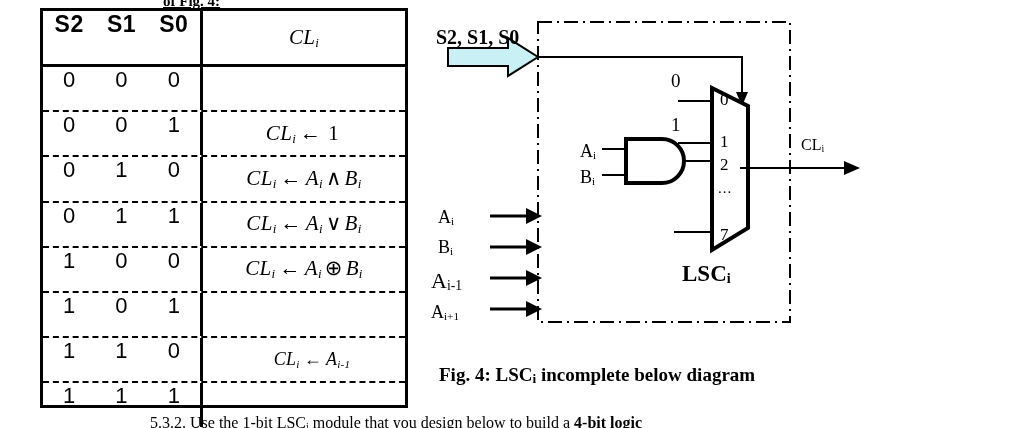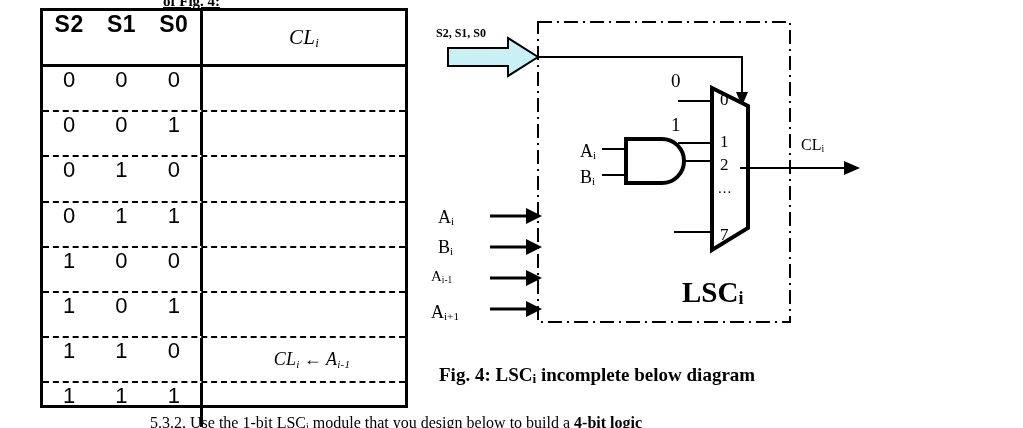--- a/index.html
+++ b/index.html
@@ -33,32 +33,32 @@
   .expr.small .sub{font-size:11px;}
   .ovl{border-top:1.6px solid #000;display:inline-block;padding-top:0px;
        line-height:1.0;}
 
   
   #diagram{position:absolute;left:430px;top:0px;width:440px;height:400px;}
   #diagram svg{position:absolute;left:0;top:0;}
   .dlabel{position:absolute;white-space:nowrap;font-family:"Liberation Serif",serif;}
   .sub{font-size:.62em;vertical-align:-2px;}
 
-  #lbl-sel{left:6px;top:26px;font-size:12px;font-weight:bold;
+  #lbl-sel{left:6px;top:26px;font-size:20px;font-weight:bold;
            font-family:"Liberation Serif",serif;}
   #lbl-mux0{left:241px;top:70px;font-size:19px;}
   #lbl-mux1{left:241px;top:114px;font-size:19px;}
   #lbl-ai{left:150px;top:141px;font-size:18px;}
   #lbl-bi{left:150px;top:167px;font-size:18px;}
   #lbl-cli{left:371px;top:136px;font-size:16px;}
   #lbl-in-ai{left:8px;top:207px;font-size:18px;}
   #lbl-in-bi{left:8px;top:237px;font-size:18px;}
-  #lbl-in-aim1{left:1px;top:268px;font-size:15px;}
+  #lbl-in-aim1{left:1px;top:268px;font-size:22px;}
   #lbl-in-aip1{left:1px;top:302px;font-size:18px;}
-  #lbl-lsc{left:252px;top:276px;font-size:29px;font-weight:bold;}
+  #lbl-lsc{left:252px;top:261px;font-size:23px;font-weight:bold;}
   #lbl-block{left:182px;top:334px;font-size:17px;}
   .muxnum{position:absolute;font-size:17px;font-family:"Liberation Serif",serif;}
   #mn0{left:290px;top:90px;}
   #mn1{left:290px;top:132px;}
   #mn2{left:290px;top:155px;}
   #mndots{left:288px;top:180px;font-size:15px;letter-spacing:1px;}
   #mn7{left:290px;top:225px;}
 
   #caption{position:absolute;left:439px;top:364px;font-size:19px;
            font-weight:bold;white-space:nowrap;}
@@ -94,44 +94,56 @@
         </div>
         <div class="tt-sep"></div>
       </div>
       <div class="tt-row dashed">
         <div class="tt-left">
           <div class="bitcell">0</div>
           <div class="bitcell">0</div>
           <div class="bitcell">1</div>
         </div>
         <div class="tt-sep"></div>
-      </div>
-      <div class="tt-row dashed">
-        <div class="tt-left">
-          <div class="bitcell">0</div>
-          <div class="bitcell">1</div>
-          <div class="bitcell">0</div>
-        </div>
-        <div class="tt-sep"></div>
-      </div>
-      <div class="tt-row dashed">
-        <div class="tt-left">
-          <div class="bitcell">0</div>
-          <div class="bitcell">1</div>
-          <div class="bitcell">1</div>
-        </div>
-        <div class="tt-sep"></div>
-      </div>
-      <div class="tt-row dashed">
-        <div class="tt-left">
-          <div class="bitcell">1</div>
-          <div class="bitcell">0</div>
-          <div class="bitcell">0</div>
-        </div>
-        <div class="tt-sep"></div>
+        <div class="tt-right">
+          <span class="expr">CL<span class="sub">i</span><span class="arr">←</span><span class="op">1</span></span>
+        </div>
+      </div>
+      <div class="tt-row dashed">
+        <div class="tt-left">
+          <div class="bitcell">0</div>
+          <div class="bitcell">1</div>
+          <div class="bitcell">0</div>
+        </div>
+        <div class="tt-sep"></div>
+        <div class="tt-right">
+          <span class="expr">CL<span class="sub">i</span><span class="arr">←</span>A<span class="sub">i</span><span class="op">∧</span>B<span class="sub">i</span></span>
+        </div>
+      </div>
+      <div class="tt-row dashed">
+        <div class="tt-left">
+          <div class="bitcell">0</div>
+          <div class="bitcell">1</div>
+          <div class="bitcell">1</div>
+        </div>
+        <div class="tt-sep"></div>
+        <div class="tt-right">
+          <span class="expr">CL<span class="sub">i</span><span class="arr">←</span>A<span class="sub">i</span><span class="op">∨</span>B<span class="sub">i</span></span>
+        </div>
+      </div>
+      <div class="tt-row dashed">
+        <div class="tt-left">
+          <div class="bitcell">1</div>
+          <div class="bitcell">0</div>
+          <div class="bitcell">0</div>
+        </div>
+        <div class="tt-sep"></div>
+        <div class="tt-right">
+          <span class="expr">CL<span class="sub">i</span><span class="arr">←</span>A<span class="sub">i</span><span class="op">⊕</span>B<span class="sub">i</span></span>
+        </div>
       </div>
       <div class="tt-row dashed">
         <div class="tt-left">
           <div class="bitcell">1</div>
           <div class="bitcell">0</div>
           <div class="bitcell">1</div>
         </div>
         <div class="tt-sep"></div>
       </div>
       <div class="tt-row dashed">

